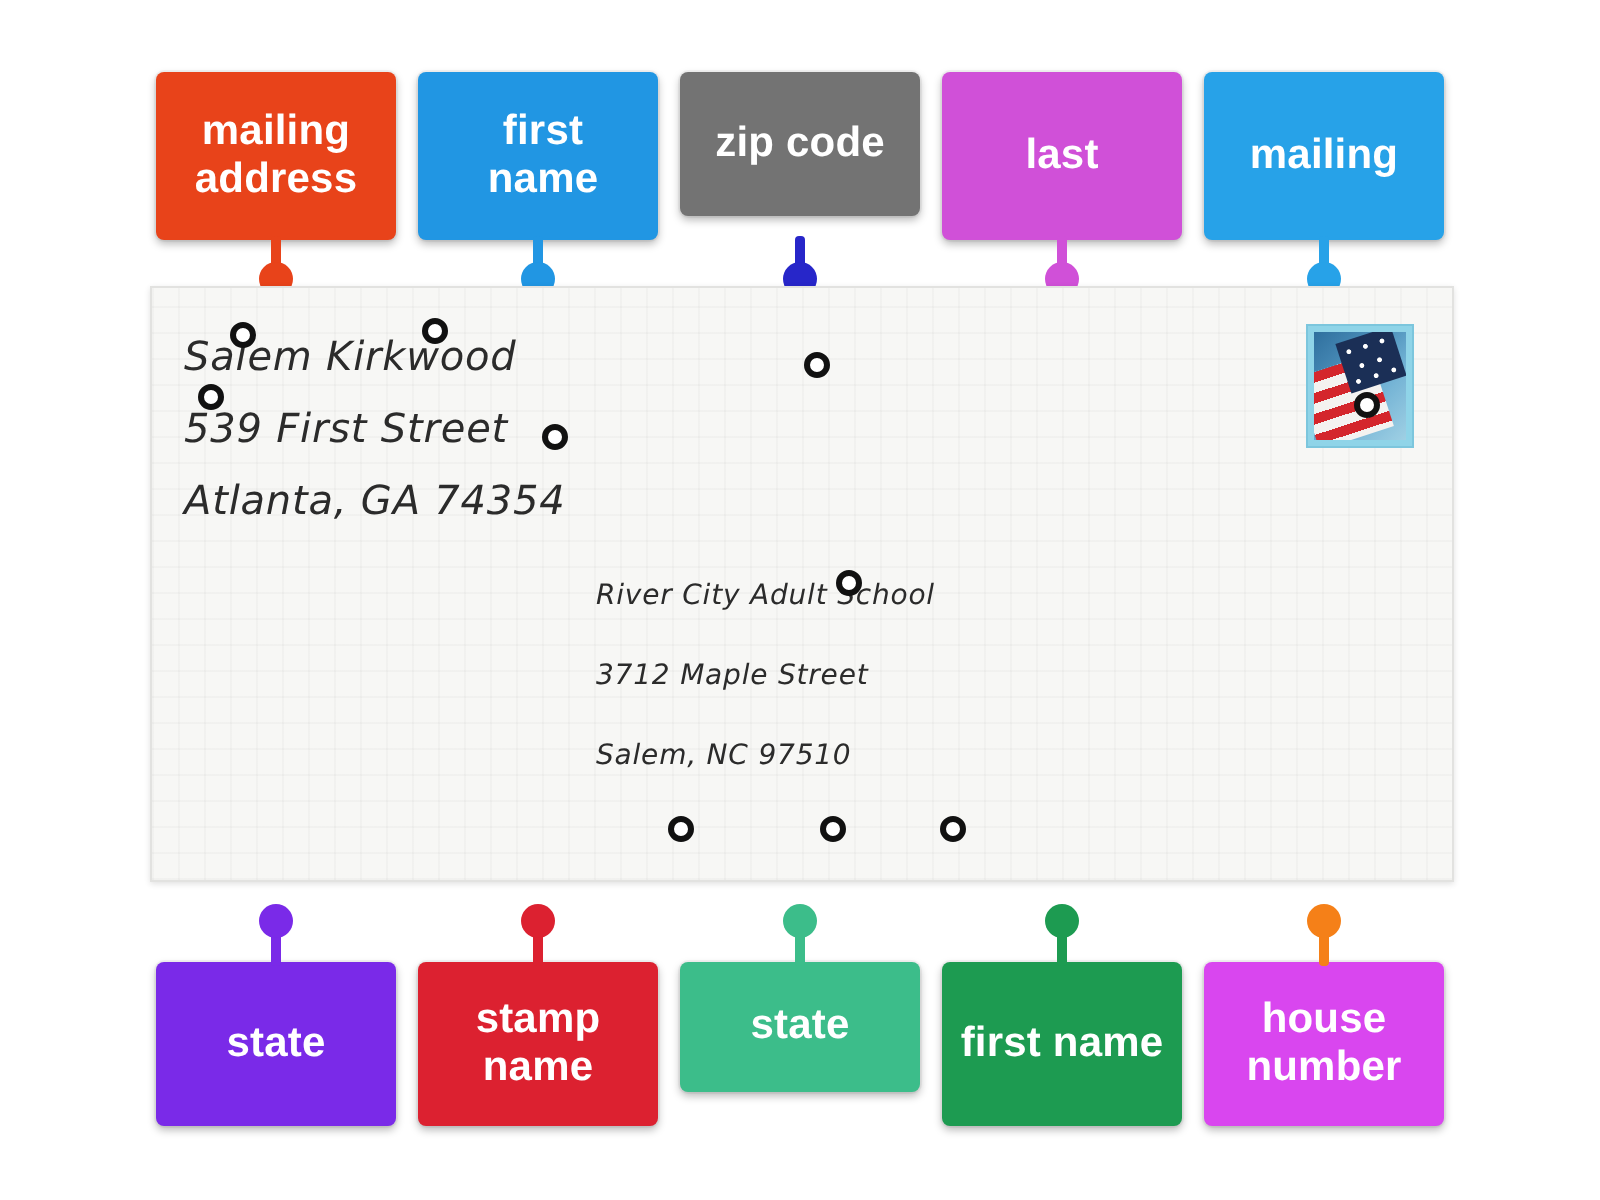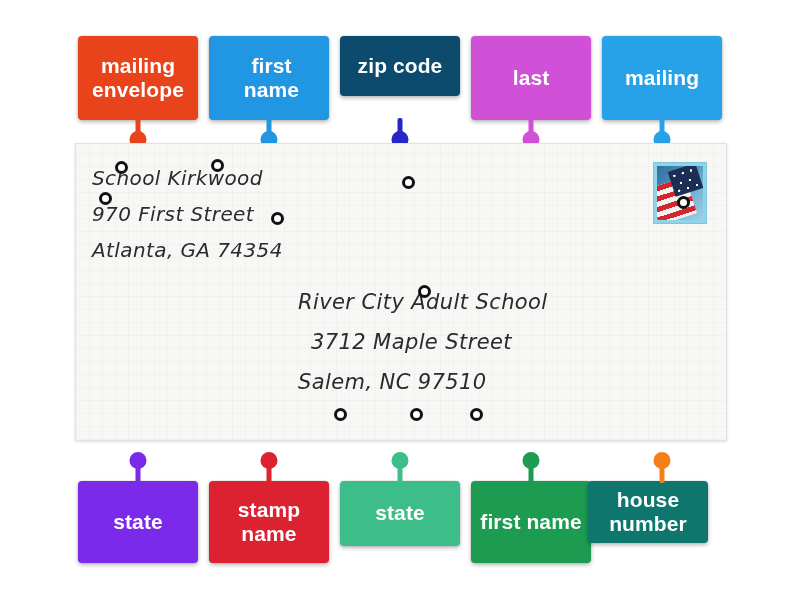--- a/index.html
+++ b/index.html
@@ -61,21 +61,21 @@
   .addr {
     position: absolute;
     font-family: "DejaVu Sans", sans-serif;
     color: #2b2b2b;
     font-size: 21px;
     font-style: italic;
     letter-spacing: .4px;
     white-space: nowrap;
   }
   .addr.return { left: 16px; font-size: 20px; }
-  .addr.dest { font-size: 21px; }
+  .addr.dest { font-size: 14px; }
 
   
   #stamp {
     position: absolute;
     right: 19px; top: 18px;
     width: 54px; height: 62px;
     padding: 3px;
     background: #8fd4e8;
     border: 1px solid #7cc6dd;
   }
@@ -123,34 +123,34 @@
     background: #ffffff;
   }
 </style>
 </head>
 <body>
 
 <div id="stage">
 
   <div id="top-labels">
       <div class="card" style="left: 78px; top: 36px; width: 120px; height: 84px; background: rgb(232, 67, 26);">
-        <span class="lbl">mailing envelope</span>
+        <span class="lbl">mailing address</span>
       </div>
       <div class="pin down" style="left: 128px; top: 118px; height: 30px;">
         <div class="stem" style="background: rgb(232, 67, 26);"></div>
         <div class="ball" style="background: rgb(232, 67, 26);"></div>
       </div>
       <div class="card" style="left: 209px; top: 36px; width: 120px; height: 84px; background: rgb(33, 150, 227); padding-left: 13px;">
         <span class="lbl">first name</span>
       </div>
       <div class="pin down" style="left: 259px; top: 118px; height: 30px;">
         <div class="stem" style="background: rgb(33, 150, 227);"></div>
         <div class="ball" style="background: rgb(33, 150, 227);"></div>
       </div>
-      <div class="card" style="left: 340px; top: 36px; width: 120px; height: 60px; background: #0c4a6e;">
+      <div class="card" style="left: 340px; top: 36px; width: 120px; height: 72px; background: #737373;">
         <span class="lbl">zip code</span>
       </div>
       <div class="pin down" style="left: 390px; top: 118px; height: 30px;">
         <div class="stem" style="background: rgb(39, 38, 201);"></div>
         <div class="ball" style="background: rgb(39, 38, 201);"></div>
       </div>
       <div class="card" style="left: 471px; top: 36px; width: 120px; height: 84px; background: rgb(208, 80, 216);">
         <span class="lbl">last</span>
       </div>
       <div class="pin down" style="left: 521px; top: 118px; height: 30px;">
@@ -161,27 +161,27 @@
         <span class="lbl">mailing</span>
       </div>
       <div class="pin down" style="left: 652px; top: 118px; height: 30px;">
         <div class="stem" style="background: rgb(39, 162, 232);"></div>
         <div class="ball" style="background: rgb(39, 162, 232);"></div>
       </div>
     </div>
 
   <div id="envelope">
     <div id="return-address">
-        <div class="addr return" style="left: 16px; top: 22px;">School Kirkwood</div>
-        <div class="addr return" style="left: 16px; top: 58px;">970 First Street</div>
+        <div class="addr return" style="left: 16px; top: 22px;">Salem Kirkwood</div>
+        <div class="addr return" style="left: 16px; top: 58px;">539 First Street</div>
         <div class="addr return" style="left: 16px; top: 94px;">Atlanta, GA 74354</div>
       </div>
     <div id="dest-address">
         <div class="addr dest" style="left: 222px; top: 146px;">River City Adult School</div>
-        <div class="addr dest" style="left: 222px; top: 186px; margin-left: 13px;">3712 Maple Street</div>
+        <div class="addr dest" style="left: 222px; top: 186px;">3712 Maple Street</div>
         <div class="addr dest" style="left: 222px; top: 226px;">Salem,  NC 97510</div>
       </div>
 
     <div id="stamp">
       <div class="flagart">
         <div class="stripes"></div>
         <div class="union"></div>
       </div>
     </div>
   </div>
@@ -221,21 +221,21 @@
         <div class="stem" style="background: rgb(60, 189, 138);"></div>
         <div class="ball" style="background: rgb(60, 189, 138);"></div>
       </div>
       <div class="card" style="left: 471px; top: 481px; width: 120px; height: 82px; background: rgb(29, 155, 81);">
         <span class="lbl">first name</span>
       </div>
       <div class="pin up" style="left: 521px; top: 452px; height: 31px;">
         <div class="stem" style="background: rgb(29, 155, 81);"></div>
         <div class="ball" style="background: rgb(29, 155, 81);"></div>
       </div>
-      <div class="card" style="left: 588px; top: 481px; width: 120px; height: 62px; background: #0f766e;">
+      <div class="card" style="left: 602px; top: 481px; width: 120px; height: 82px; background: #d946ef;">
         <span class="lbl">house number</span>
       </div>
       <div class="pin up" style="left: 652px; top: 452px; height: 31px;">
         <div class="stem" style="background: rgb(245, 128, 24);"></div>
         <div class="ball" style="background: rgb(245, 128, 24);"></div>
       </div>
     </div>
 </div>
 
 </body></html>

